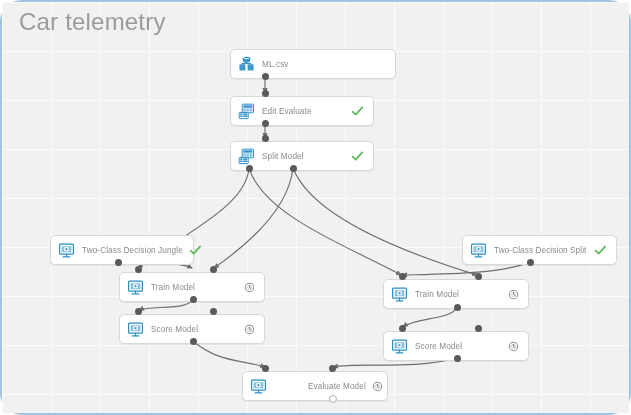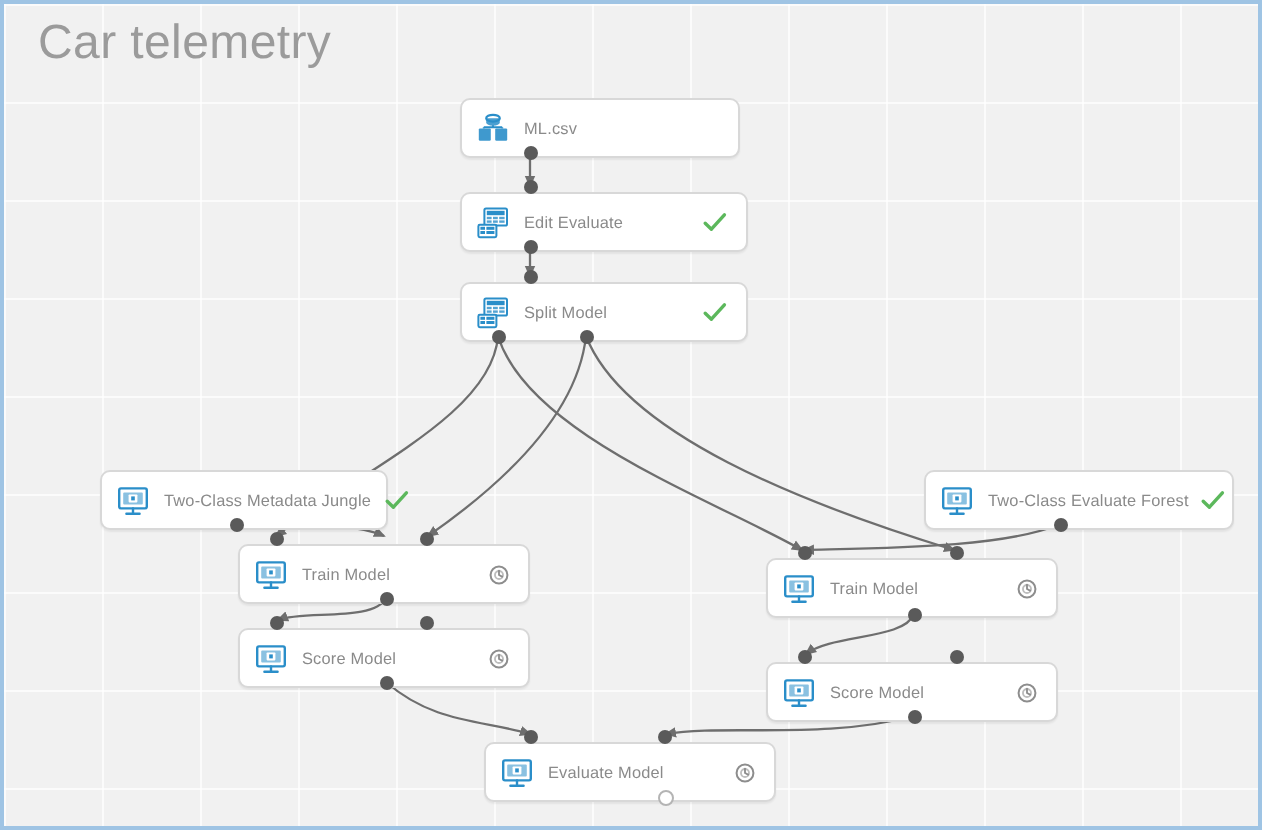--- a/index.html
+++ b/index.html
@@ -49,21 +49,21 @@
 
   .port{
     position:absolute;width:7px;height:7px;border-radius:50%;
     background:#5a5a5a;
   }
   .port.out-open{background:#ffffff;border:1.4px solid #b4b4b4;width:6px;height:6px;}
 </style>
 </head>
 <body>
 
-<div id="app" style="border-color: rgb(159, 196, 228);">
+<div id="app" style="border-color: rgb(159, 196, 228); border-radius: 22px;">
 
   <div id="canvas" style="background-color: rgb(241, 241, 241);">
 
     <div id="title">Car telemetry</div>
 
     <svg class="wires" viewBox="0 0 631 415" xmlns="http://www.w3.org/2000/svg">
       <defs>
         <marker id="ah" markerWidth="7" markerHeight="7" refX="5" refY="3.2" orient="auto" markerUnits="userSpaceOnUse">
           <path d="M0,0.6 L6,3.2 L0,5.8 z" fill="#6e6e6e"></path>
         </marker>
@@ -78,21 +78,21 @@
           <path d="M116,260 C140,262 172,258 190,266"></path>
           <path d="M528,260 C500,272 440,272 400,273"></path>
           <path d="M191,297 C185,309 150,303 137,308"></path>
           <path d="M455,305 C450,318 414,315 401,325"></path>
           <path d="M191,339 C215,360 240,358 263,365"></path>
           <path d="M455,356 C410,368 360,360 331,365"></path>
         </g>
     </svg>
 
     <div id="node-layer">
-        <div class="node" style="left: 228px; top: 47px; width: 140px; background: rgb(255, 255, 255); border-color: rgb(216, 216, 216);">
+        <div class="node" style="left: 228px; top: 47px; width: 166px; background: rgb(255, 255, 255); border-color: rgb(216, 216, 216);">
           <svg class="ic" viewBox="0 0 17 17">
             <ellipse cx="8.5" cy="3.1" rx="3.4" ry="1.7" fill="none" stroke="#2a8ec9" stroke-width="1.1"></ellipse>
             <path d="M5.1,3.1 V5.2 a3.4,1.7 0 0 0 6.8,0 V3.1" fill="#2a8ec9" opacity=".85"></path>
             <rect x="1.4" y="8.2" width="6" height="6.2" rx="0.6" fill="#2a8ec9" opacity=".9"></rect>
             <rect x="9.6" y="8.2" width="6" height="6.2" rx="0.6" fill="#2a8ec9" opacity=".9"></rect>
             <path d="M8.5,6.6 V7.6 M3.9,7.6 H13.1 M3.9,7.6 V8.2 M13.1,7.6 V8.2" stroke="#2a8ec9" stroke-width="1" fill="none"></path>
           </svg>
           <span class="lbl" style="color: rgb(138, 138, 138);">ML.csv</span>
         </div>
         <div class="node" style="left: 228px; top: 94px; width: 144px; background: rgb(255, 255, 255); border-color: rgb(216, 216, 216);">
@@ -150,36 +150,36 @@
           </span>
         </div>
         <div class="node" style="left: 48px; top: 233px; width: 144px; background: rgb(255, 255, 255); border-color: rgb(216, 216, 216);">
           <svg class="ic" viewBox="0 0 17 17">
             <rect x="1.6" y="2.2" width="13.8" height="10" rx="0.9" fill="#ffffff" stroke="#2a8ec9" stroke-width="1.2"></rect>
             <rect x="3.6" y="4.2" width="9.8" height="6" rx="0.5" fill="#2a8ec9" opacity=".55"></rect>
             <rect x="6.3" y="5.2" width="4.4" height="4" rx="0.4" fill="#ffffff"></rect>
             <rect x="7.6" y="6.2" width="1.8" height="2" fill="#2a8ec9"></rect>
             <path d="M8.5,12.2 V14.2 M5.2,14.9 H11.8" stroke="#2a8ec9" stroke-width="1.2" fill="none" stroke-linecap="round"></path>
           </svg>
-          <span class="lbl" style="color: rgb(138, 138, 138);">Two-Class Metadata Jungle</span>
+          <span class="lbl" style="color: rgb(138, 138, 138);">Two-Class Decision Jungle</span>
           <span class="status">
             <svg class="check" viewBox="0 0 13 13">
               <path d="M1.6,6.6 L4.7,9.6 L11.2,2.4" fill="none" stroke="#5cb85c" stroke-width="1.7" stroke-linecap="round" stroke-linejoin="round"></path>
             </svg>
           </span>
         </div>
         <div class="node" style="left: 460px; top: 233px; width: 155px; background: rgb(255, 255, 255); border-color: rgb(216, 216, 216);">
           <svg class="ic" viewBox="0 0 17 17">
             <rect x="1.6" y="2.2" width="13.8" height="10" rx="0.9" fill="#ffffff" stroke="#2a8ec9" stroke-width="1.2"></rect>
             <rect x="3.6" y="4.2" width="9.8" height="6" rx="0.5" fill="#2a8ec9" opacity=".55"></rect>
             <rect x="6.3" y="5.2" width="4.4" height="4" rx="0.4" fill="#ffffff"></rect>
             <rect x="7.6" y="6.2" width="1.8" height="2" fill="#2a8ec9"></rect>
             <path d="M8.5,12.2 V14.2 M5.2,14.9 H11.8" stroke="#2a8ec9" stroke-width="1.2" fill="none" stroke-linecap="round"></path>
           </svg>
-          <span class="lbl" style="color: rgb(138, 138, 138);">Two-Class Evaluate Forest</span>
+          <span class="lbl" style="color: rgb(138, 138, 138);">Two-Class Decision Split</span>
           <span class="status">
             <svg class="check" viewBox="0 0 13 13">
               <path d="M1.6,6.6 L4.7,9.6 L11.2,2.4" fill="none" stroke="#5cb85c" stroke-width="1.7" stroke-linecap="round" stroke-linejoin="round"></path>
             </svg>
           </span>
         </div>
         <div class="node" style="left: 117px; top: 270px; width: 146px; background: rgb(255, 255, 255); border-color: rgb(216, 216, 216);">
           <svg class="ic" viewBox="0 0 17 17">
             <rect x="1.6" y="2.2" width="13.8" height="10" rx="0.9" fill="#ffffff" stroke="#2a8ec9" stroke-width="1.2"></rect>
             <rect x="3.6" y="4.2" width="9.8" height="6" rx="0.5" fill="#2a8ec9" opacity=".55"></rect>
@@ -248,21 +248,21 @@
           </span>
         </div>
         <div class="node" style="left: 240px; top: 369px; width: 146px; background: rgb(255, 255, 255); border-color: rgb(216, 216, 216);">
           <svg class="ic" viewBox="0 0 17 17">
             <rect x="1.6" y="2.2" width="13.8" height="10" rx="0.9" fill="#ffffff" stroke="#2a8ec9" stroke-width="1.2"></rect>
             <rect x="3.6" y="4.2" width="9.8" height="6" rx="0.5" fill="#2a8ec9" opacity=".55"></rect>
             <rect x="6.3" y="5.2" width="4.4" height="4" rx="0.4" fill="#ffffff"></rect>
             <rect x="7.6" y="6.2" width="1.8" height="2" fill="#2a8ec9"></rect>
             <path d="M8.5,12.2 V14.2 M5.2,14.9 H11.8" stroke="#2a8ec9" stroke-width="1.2" fill="none" stroke-linecap="round"></path>
           </svg>
-          <span class="lbl" style="color: rgb(138, 138, 138);">Evaluate Model</span>
+          <span class="lbl" style="color: rgb(138, 138, 138); margin-left: 34px;">Evaluate Model</span>
           <span class="status">
             <svg class="clock" viewBox="0 0 12 12">
               <circle cx="6" cy="6" r="4.6" fill="none" stroke="#8d8d8d" stroke-width="1.1"></circle>
               <circle cx="6" cy="6" r="2.2" fill="none" stroke="#bdbdbd" stroke-width="1"></circle>
               <path d="M6,6 L6,3.6 M6,6 L7.7,6.9" stroke="#8d8d8d" stroke-width="1" stroke-linecap="round"></path>
             </svg>
           </span>
         </div>
       </div>
     <div id="port-layer">

